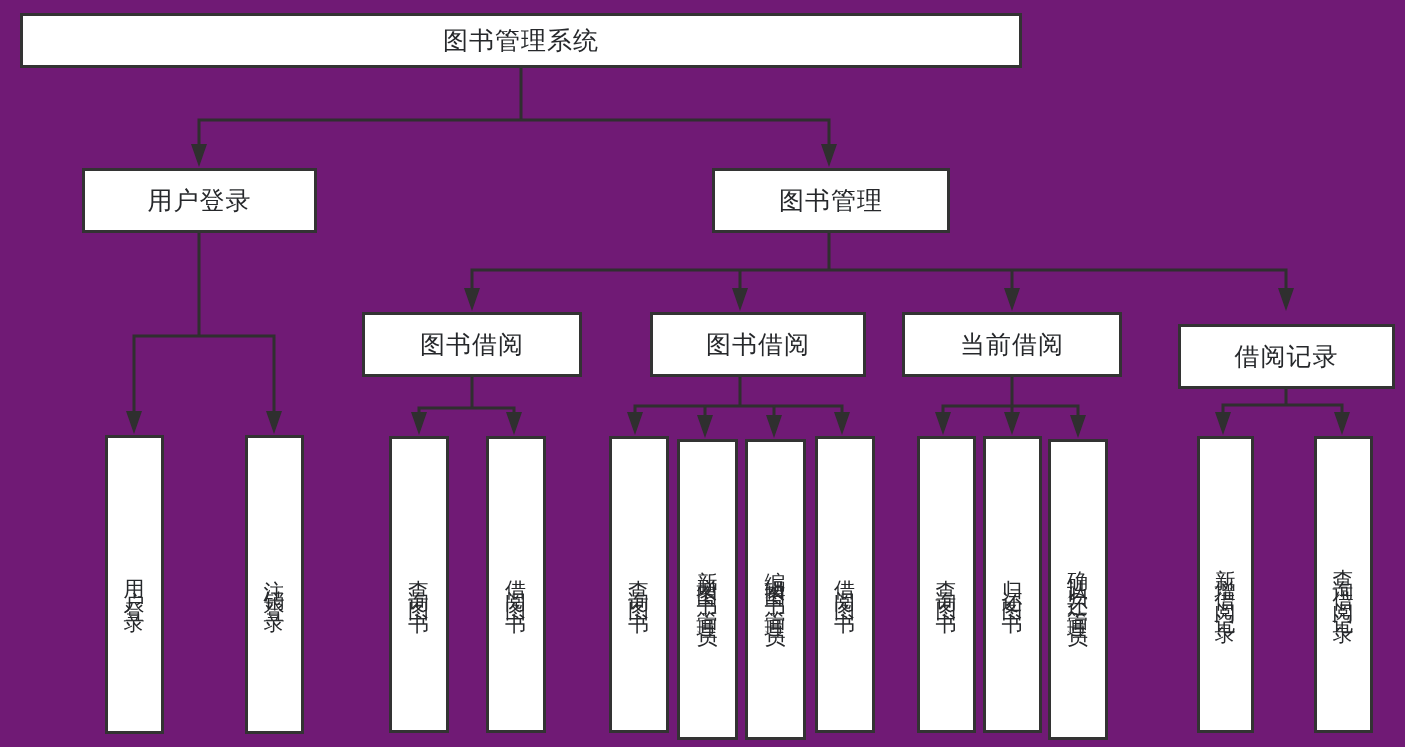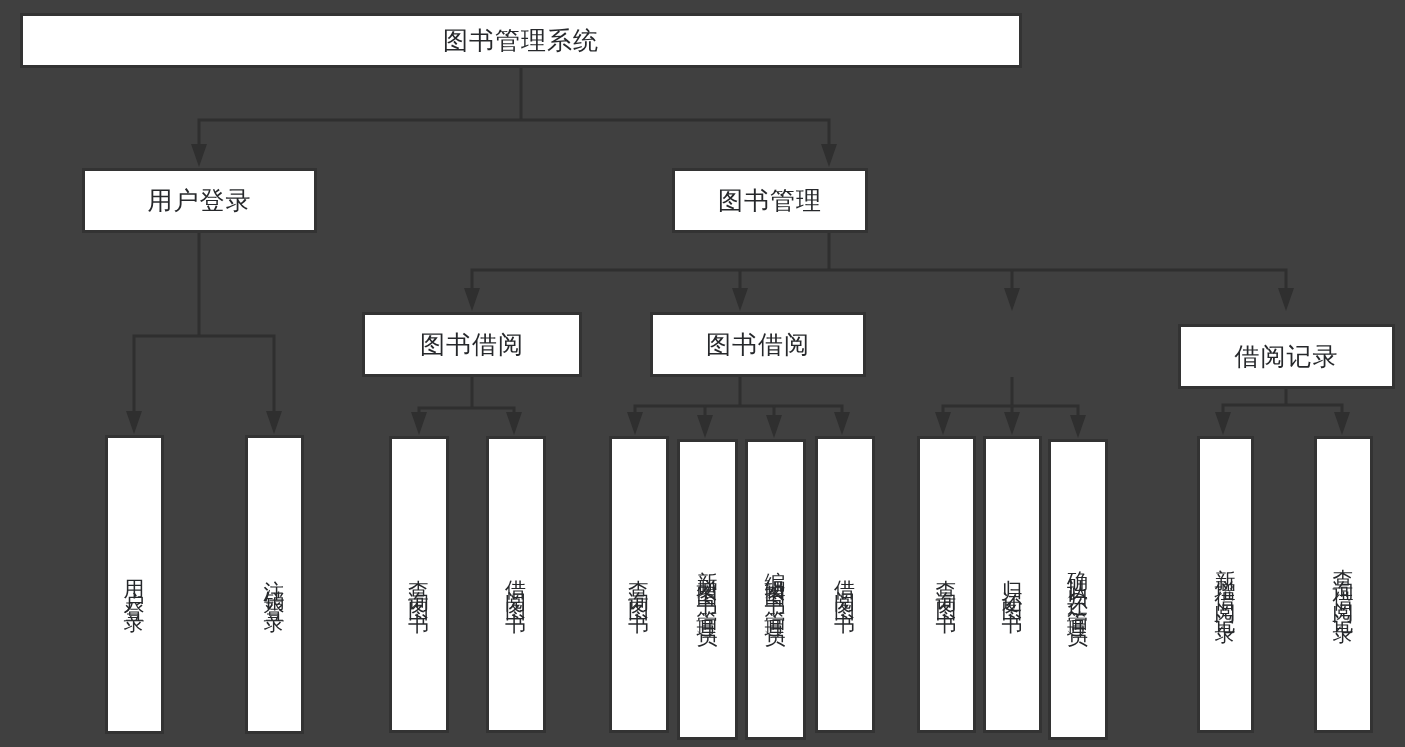--- a/index.html
+++ b/index.html
@@ -1,17 +1,17 @@
 <!DOCTYPE html>
 <html><head>
 <meta charset="utf-8">
 <style>
   html,body { margin:0; padding:0; background:#ffffff; }
   .stage {
-    position:relative; width:1405px; height:747px; background:#404040;
+    position:relative; width:1405px; height:747px; background:#701a75;
     overflow:hidden; font-family:"Liberation Sans", sans-serif; color:#222222;
   }
   .connectors { position:absolute; left:0; top:0; z-index:1; }
   .hbox {
     position:absolute; box-sizing:border-box; border:3px solid #333333;
     background:#ffffff; display:flex; align-items:center; justify-content:center;
     font-size:25px; letter-spacing:1px; color:#26282b; z-index:2;
   }
   .vbox {
     position:absolute; box-sizing:border-box; border:3px solid #333333;
@@ -80,29 +80,32 @@
     <polygon fill="#2f2f2f" stroke="none" points="1334,412 1350,412 1342,435"></polygon>
   </svg>
 
   <div class="hbox" style="left:20px; top:13px; width:1002px; height:55px;">
     <span>图书管理系统</span>
   </div>
 
   <div class="hbox" style="left:82px; top:168px; width:235px; height:65px;">
     <span>用户登录</span>
   </div>
-  <div class="hbox" style="left:672px; top:168px; width:196px; height:65px;">
+  <div class="hbox" style="left:712px; top:168px; width:238px; height:65px;">
     <span>图书管理</span>
   </div>
 
   <div class="hbox" style="left:362px; top:312px; width:220px; height:65px;">
     <span>图书借阅</span>
   </div>
   <div class="hbox" style="left:632px; top:312px; width:216px; height:65px;margin-left:18px;">
     <span>图书借阅</span>
+  </div>
+  <div class="hbox" style="left:902px; top:312px; width:220px; height:65px;">
+    <span>当前借阅</span>
   </div>
   <div class="hbox" style="left:1178px; top:312px; width:217px; height:65px;margin-top:12px;">
     <span>借阅记录</span>
   </div>
 
   <div class="vbox" style="left:105px; top:435px; width:59px; height:299px;">
     <span>用户登录</span>
   </div>
   <div class="vbox" style="left:245px; top:435px; width:59px; height:299px;">
     <span>注销登录</span>

